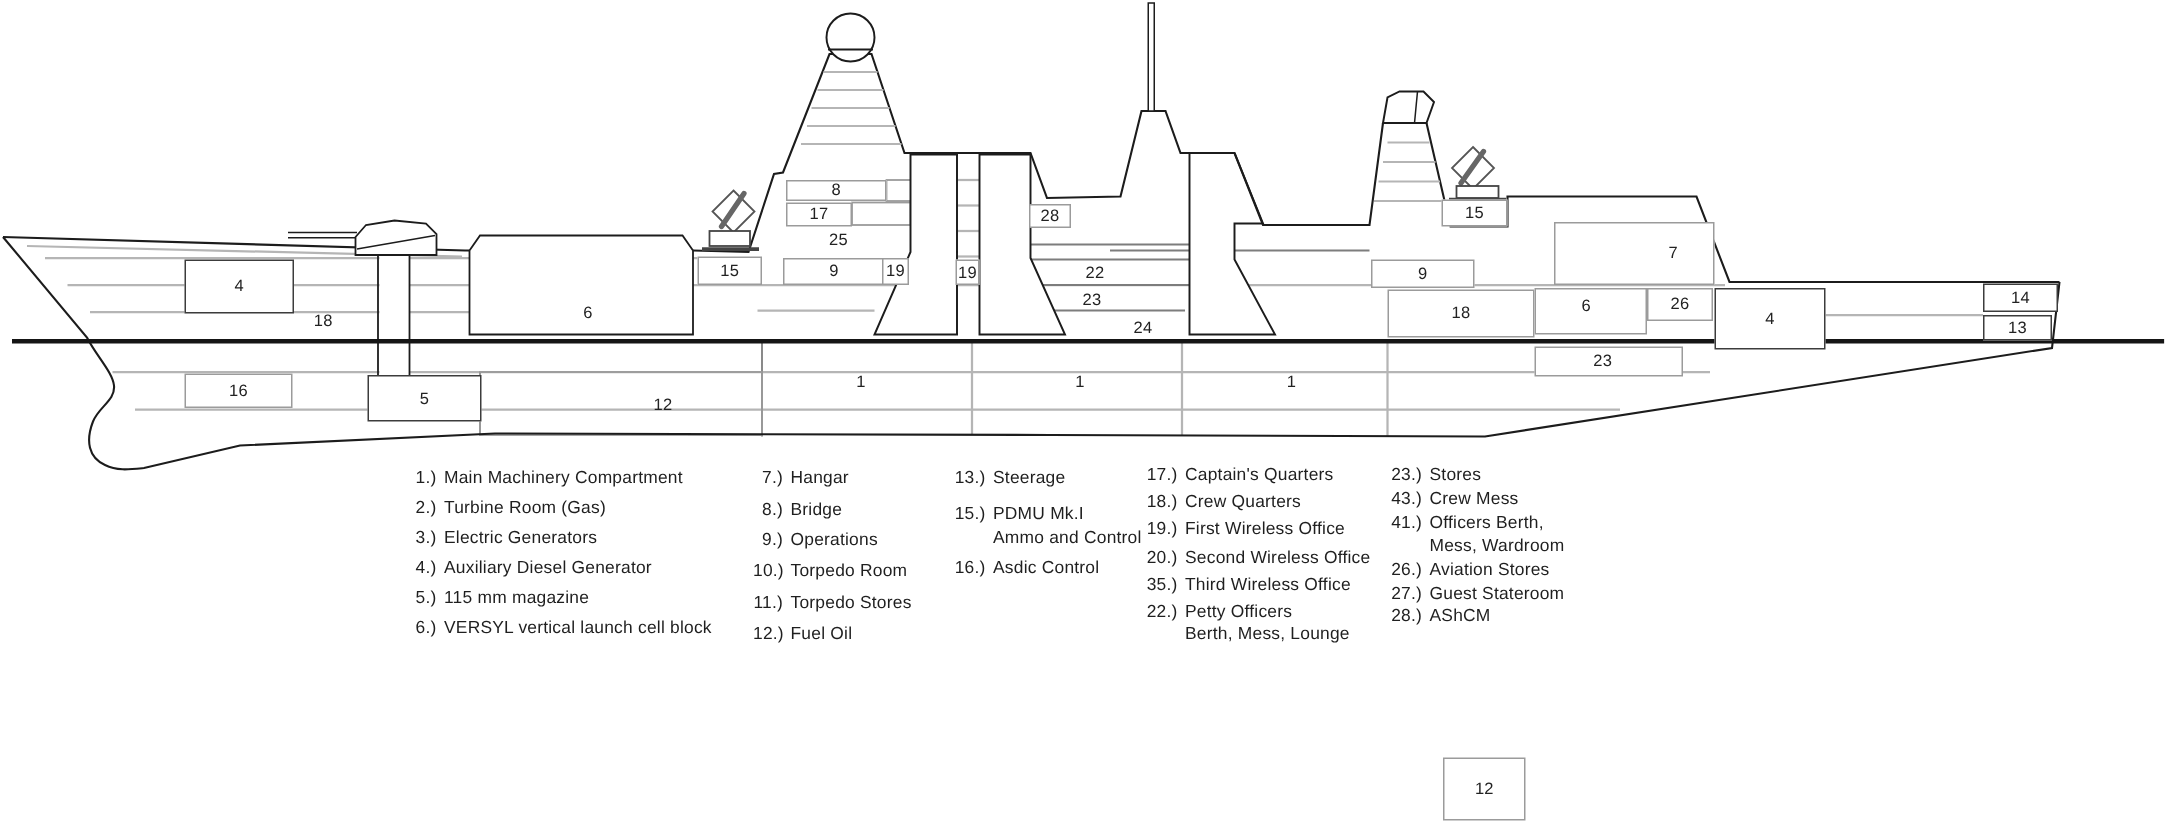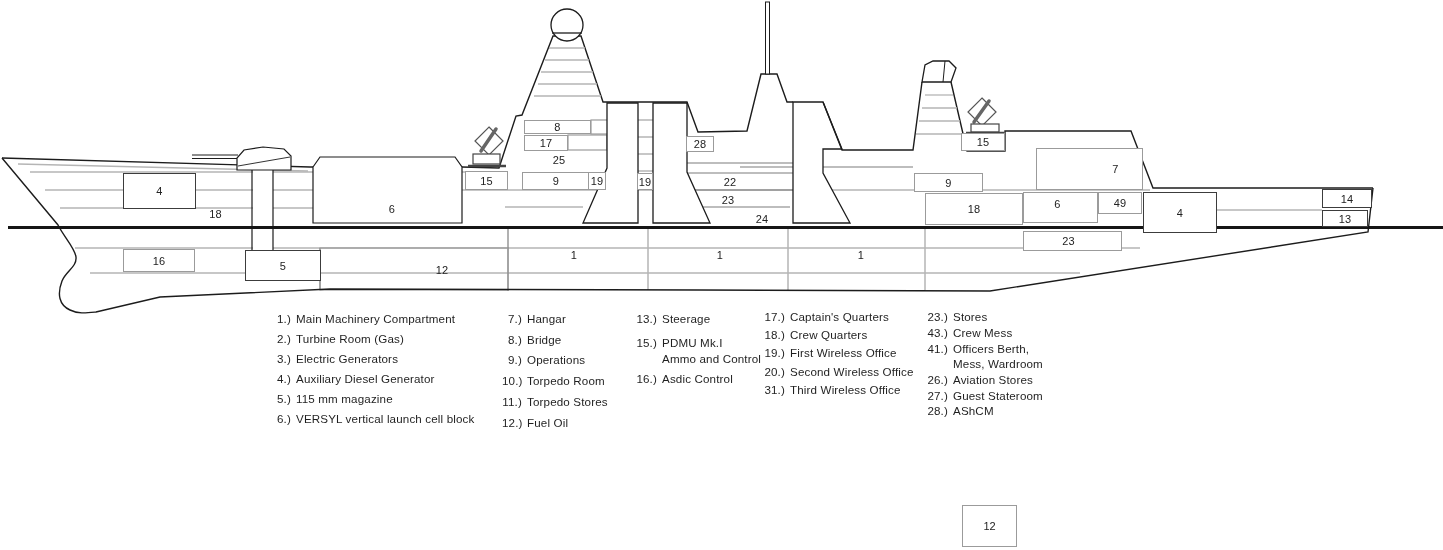--- a/index.html
+++ b/index.html
@@ -198,21 +198,21 @@
       <div class="box gray" style="left: 961px; top: 133px; width: 44px; height: 18px;">
         <span>15</span>
       </div>
       <div class="box gray" style="left: 1036px; top: 148px; width: 107px; height: 42px;">
         <span style="transform: translate(26px, 0px);">7</span>
       </div>
       <div class="box gray" style="left: 1023px; top: 192px; width: 75px; height: 31px;">
         <span style="transform: translate(-3px, -4px);">6</span>
       </div>
       <div class="box gray" style="left: 1098px; top: 192px; width: 44px; height: 22px;">
-        <span>49</span>
+        <span>26</span>
       </div>
       <div class="box dark" style="left: 1143px; top: 192px; width: 74px; height: 41px;">
         <span>4</span>
       </div>
       <div class="box gray" style="left: 1023px; top: 231px; width: 99px; height: 20px;">
         <span style="transform: translate(-4px, 0px);">23</span>
       </div>
       <div class="box dark" style="left: 1322px; top: 189px; width: 50px; height: 19px;">
         <span>14</span>
       </div>
@@ -281,21 +281,25 @@
         <div class="legend-item" style="margin-top: 2.8px;">
           <div><span class="legend-num" style="width: 24px;">18.)</span><span>Crew Quarters</span></div>
         </div>
         <div class="legend-item" style="margin-top: 2.8px;">
           <div><span class="legend-num" style="width: 24px;">19.)</span><span>First Wireless Office</span></div>
         </div>
         <div class="legend-item" style="margin-top: 2.8px;">
           <div><span class="legend-num" style="width: 24px;">20.)</span><span>Second Wireless Office</span></div>
         </div>
         <div class="legend-item" style="margin-top: 2.8px;">
-          <div><span class="legend-num" style="width: 24px;">31.)</span><span>Third Wireless Office</span></div>
+          <div><span class="legend-num" style="width: 24px;">35.)</span><span>Third Wireless Office</span></div>
+        </div>
+        <div class="legend-item" style="margin-top: 2.8px;">
+          <div><span class="legend-num" style="width: 24px;">22.)</span><span>Petty Officers</span></div>
+          <div class="legend-cont" style="padding-left: 29px;">Berth, Mess, Lounge</div>
         </div>
       </div>
       <div class="legend-col" style="left: 898px; top: 309px;">
         <div class="legend-item" style="margin-top: 0px;">
           <div><span class="legend-num" style="width: 22px;">23.)</span><span>Stores</span></div>
         </div>
         <div class="legend-item" style="margin-top: 0.4px;">
           <div><span class="legend-num" style="width: 22px;">43.)</span><span>Crew Mess</span></div>
         </div>
         <div class="legend-item" style="margin-top: 0.4px;">

